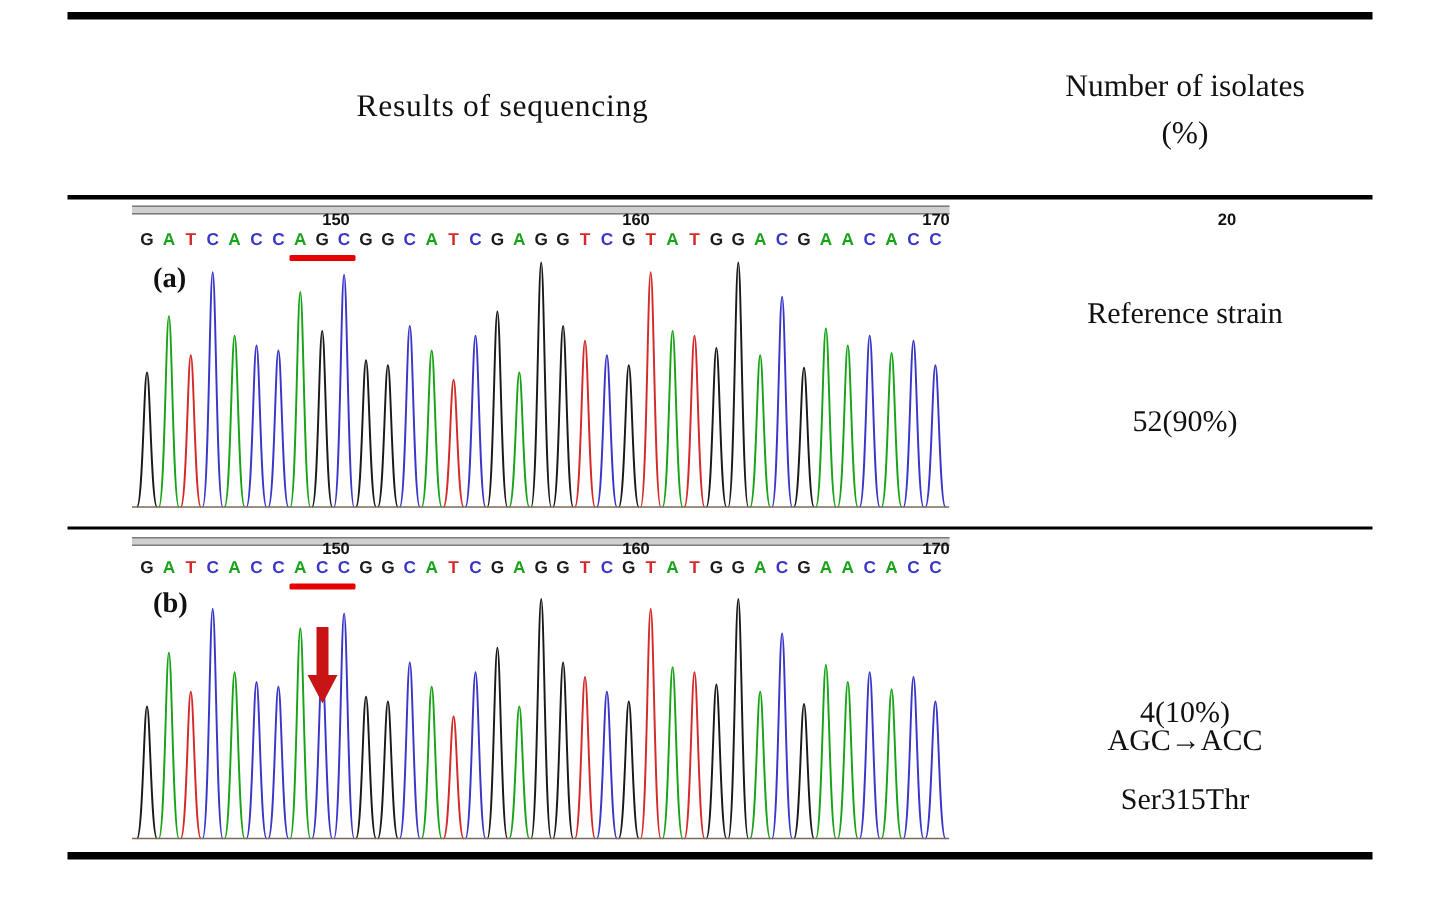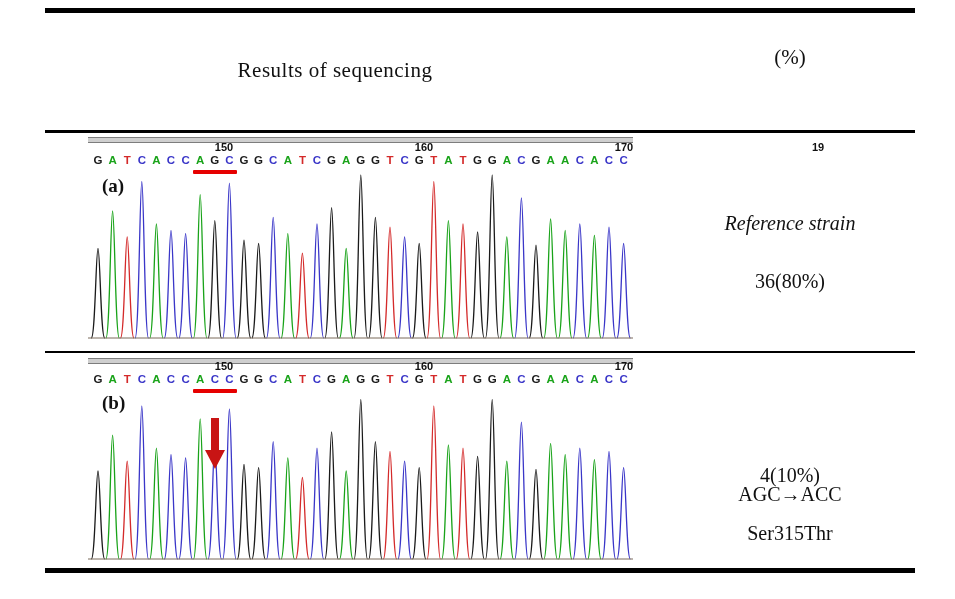--- a/index.html
+++ b/index.html
@@ -38,48 +38,49 @@
 
   .plabel{position:absolute;left:14px;top:38px;font-size:19px;font-weight:700;}
   .panel-b .plabel{top:36px;}
 
   .trace{position:absolute;left:0;top:30px;width:100%;height:175px;}
   .panel-b .trace{top:32px;}
 
   .arrow{position:absolute;left:117px;top:62px;width:22px;height:52px;}
 
   .col-right{position:absolute;left:645px;width:290px;text-align:center;font-size:20px;}
-  .r1-name{top:212px;font-style:italic;}
+  .r1-name{top:198px;}
   .r1-count{top:270px;}
   .r2-count{top:444px;margin-top:20px;}
   .r2-codon{top:483px;}
   .r2-aa{top:522px;}
   .col-right div{position:absolute;left:0;width:100%;}
 </style>
 </head>
 <body>
 
 <div class="rule rule-top"></div>
 <div class="rule rule-head"></div>
 <div class="rule rule-mid"></div>
 <div class="rule rule-bottom"></div>
 
 <div class="hdr-seq">Results of sequencing</div>
 
 <div class="hdr-iso">
+  <div>Number of isolates</div>
   <div>(%)</div>
 </div>
 
 <div class="panel panel-a" id="panel-a">
   <div class="topbar"></div>
   <div class="ticks" id="ticks-a">
       <div class="tick" style="left: 120px;">150</div>
       <div class="tick" style="left: 320px;">160</div>
       <div class="tick" style="left: 520px;">170</div>
-      <div class="tick" style="left: 714px;">19</div>
+      <div class="tick" style="left: 714px;">20</div>
     </div>
   <div class="bases" id="bases-a">
       <span style="left: 10px; color: rgb(26, 26, 26);">G</span>
       <span style="left: 24.6px; color: rgb(25, 163, 25);">A</span>
       <span style="left: 39.2px; color: rgb(212, 42, 42);">T</span>
       <span style="left: 53.8px; color: rgb(58, 54, 200);">C</span>
       <span style="left: 68.4px; color: rgb(25, 163, 25);">A</span>
       <span style="left: 83px; color: rgb(58, 54, 200);">C</span>
       <span style="left: 97.6px; color: rgb(58, 54, 200);">C</span>
       <span style="left: 112.2px; color: rgb(25, 163, 25);">A</span>
@@ -179,17 +180,17 @@
       <path d="M 32.5 171 C 36.4 171 37.2 73.2 39.2 73.2 C 41.2 73.2 42.0 171 45.9 171 M 207.7 171 C 211.6 171 212.4 89.5 214.4 89.5 C 216.4 89.5 217.2 171 221.1 171 M 295.3 171 C 299.2 171 300.0 63.4 302.0 63.4 C 304.0 63.4 304.8 171 308.7 171 M 339.1 171 C 343.0 171 343.8 17.8 345.8 17.8 C 347.8 17.8 348.6 171 352.5 171 M 368.3 171 C 372.2 171 373.0 60.2 375.0 60.2 C 377.0 60.2 377.8 171 381.7 171 " fill="none" stroke="#d42a2a" stroke-width="1.3" stroke-linejoin="round"></path>
       <line x1="0" x2="545" y1="171" y2="171" stroke="#7a6a5a" stroke-width="1"></line>
     </svg>
   <svg class="arrow" id="arrow-b" viewBox="0 0 22 52" style="left: 115.8px;">
       <polygon points="7,0 15,0 15,32 21,32 11,51 1,32 7,32" fill="#c81414"></polygon>
     </svg>
 </div>
 
 <div class="col-right">
   <div class="r1-name">Reference strain</div>
-  <div class="r1-count">36(80%)</div>
+  <div class="r1-count">52(90%)</div>
   <div class="r2-count">4(10%)</div>
   <div class="r2-codon">AGC→ACC</div>
   <div class="r2-aa">Ser315Thr</div>
 </div>
 
 </body></html>

